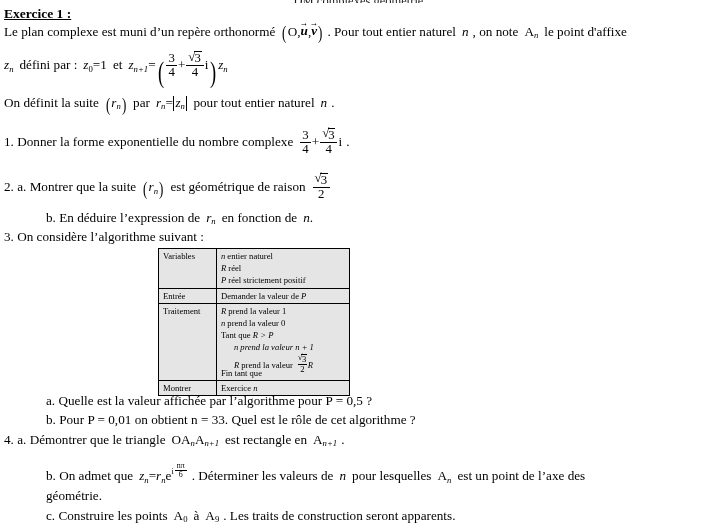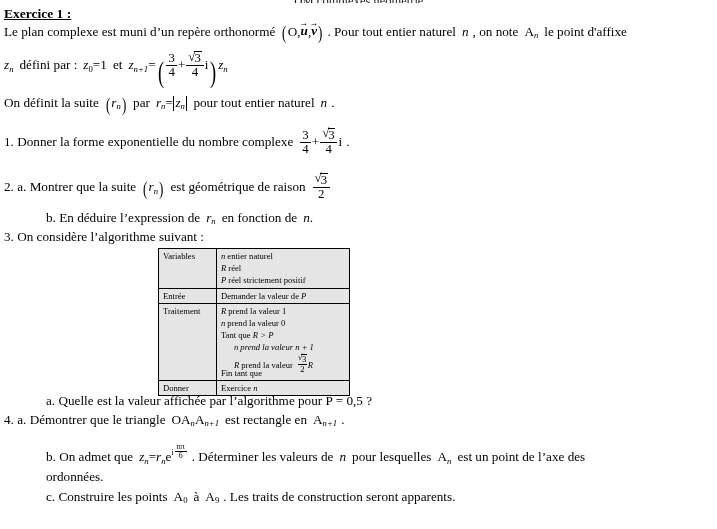--- a/index.html
+++ b/index.html
@@ -297,46 +297,49 @@
           <td class="bdy">
             <div><span class="il">R</span><span> prend la valeur 1</span></div>
             <div><span class="il">n</span><span> prend la valeur 0</span></div>
             <div><span>Tant que </span><span class="il">R &gt; P</span></div>
             <div class="indent1"><span class="il">n</span><span class="il"> prend la valeur n + 1</span></div>
             <div class="indent1 tallrow"><span class="il">R</span><span> prend la valeur</span><span class="sp2"></span><span class="fracline"><span class="num"><span class="sqrt"><span class="rad">3</span></span></span><span class="den">2</span></span><span class="il">R</span></div>
             <div><span>Fin tant que</span></div>
           </td>
         </tr>
         <tr>
-          <td class="lbl">Donner</td>
+          <td class="lbl">Montrer</td>
           <td class="bdy">
             <div><span>Exercice </span><span class="il">n</span></div>
           </td>
         </tr>
       </tbody>
     </table>
   </div>
 
   <div class="lower">
 
     <div class="qline indent-a">
       <span>a. Quelle est la valeur affichée par l’algorithme pour P = 0,5 ?</span>
     </div>
 
+    <div class="qline indent-a">
+      <span>b. Pour P = 0,01 on obtient n = 33. Quel est le rôle de cet algorithme ?</span>
+    </div>
 
     <div class="qline">
       <span>4. a. Démontrer que le triangle</span><span class="sp3"></span><span class="mup">OA</span><sub class="v">n</sub><span class="mup">A</span><sub class="v">n+1</sub><span class="sp3"></span><span>est rectangle en</span><span class="sp3"></span><span class="mup">A</span><sub class="v">n+1</sub><span class="sp2"></span><span>.</span>
     </div>
 
     <div class="qline indent-b" style="margin-top:13px;">
       <span>b. On admet que</span><span class="sp3"></span><span class="mi">z</span><sub class="v">n</sub><span>=</span><span class="mi">r</span><sub class="v">n</sub><span class="mup">e</span><span class="expo"><span class="mup">i</span><span class="frac" style="vertical-align:-0.45em;"><span class="num mi">nπ</span><span class="den">6</span></span></span><span class="sp2"></span><span>. Déterminer les valeurs de</span><span class="sp3"></span><span class="mi">n</span><span class="sp3"></span><span>pour lesquelles</span><span class="sp3"></span><span class="mup">A</span><sub class="v">n</sub><span class="sp3"></span><span>est un point de l’axe des</span>
     </div>
 
     <div class="qline indent-b" style="margin-top:1px;">
-      <span>ordonnées.</span>
+      <span>géométrie.</span>
     </div>
 
     <div class="qline indent-b" style="margin-top:1px;">
       <span>c. Construire les points</span><span class="sp3"></span><span class="mup">A</span><sub class="vu">0</sub><span class="sp3"></span><span>à</span><span class="sp3"></span><span class="mup">A</span><sub class="vu">9</sub><span class="sp2"></span><span>. Les traits de construction seront apparents.</span>
     </div>
 
   </div>
 
 </div>
 

